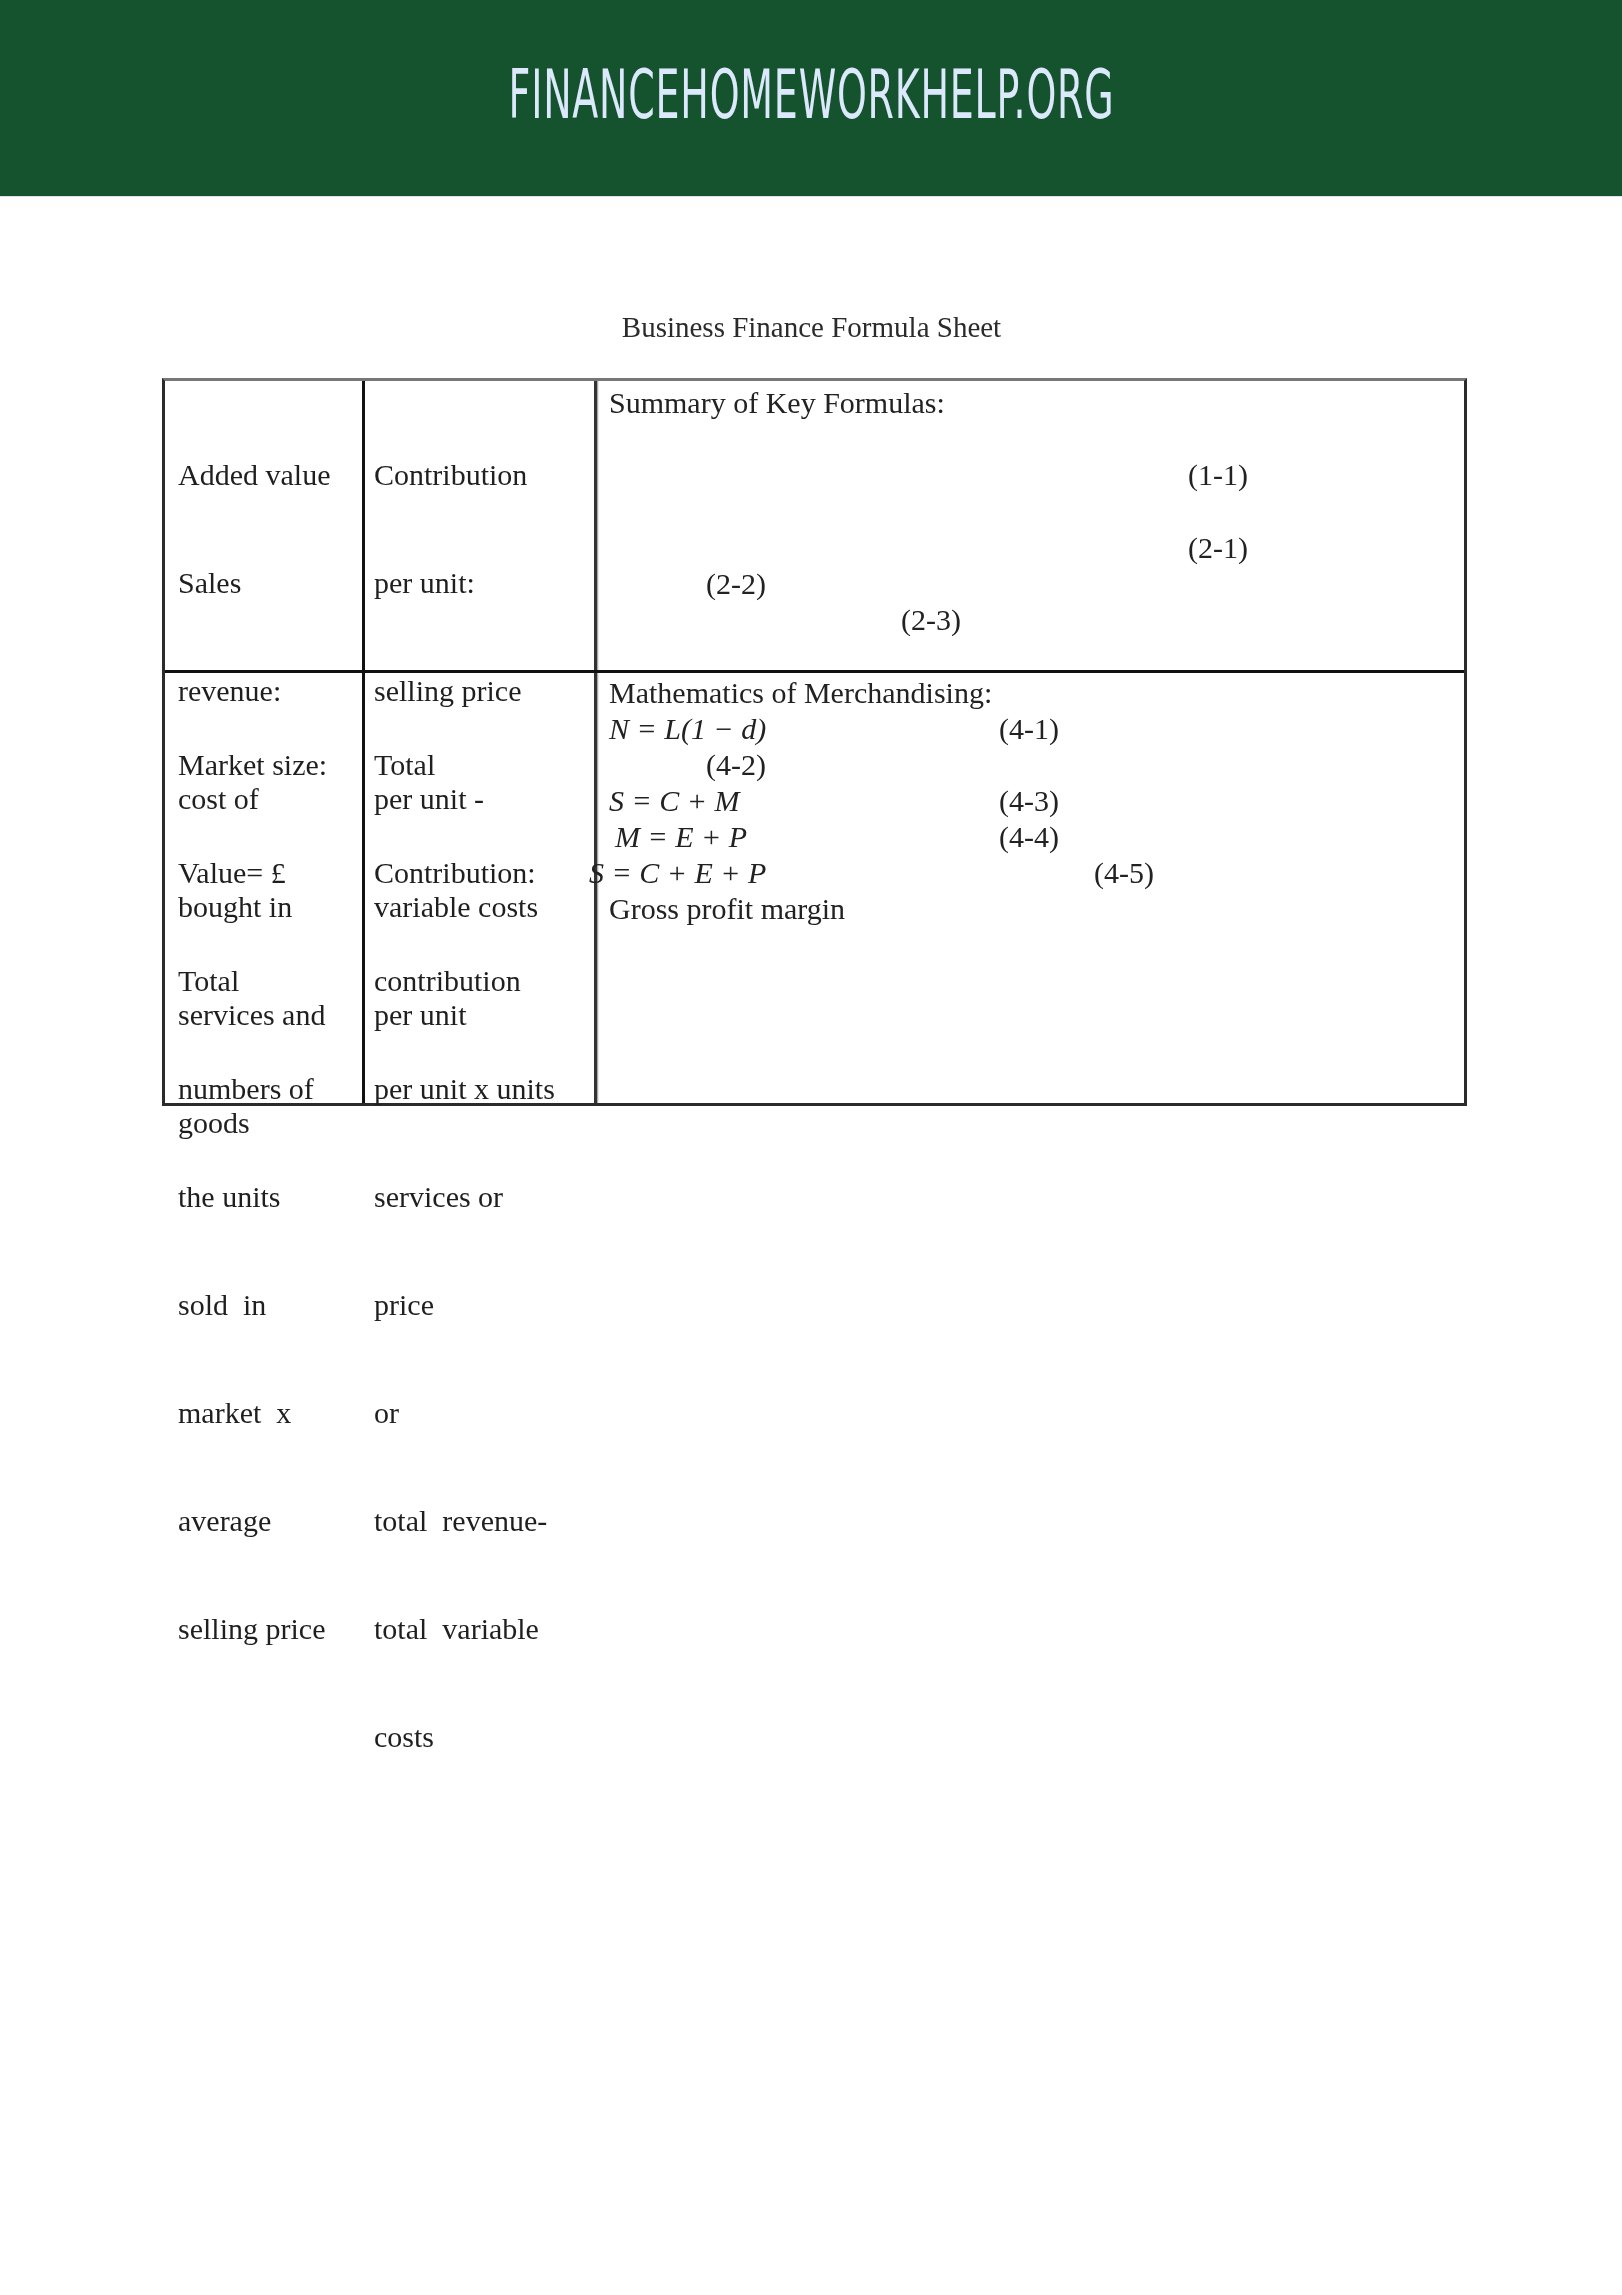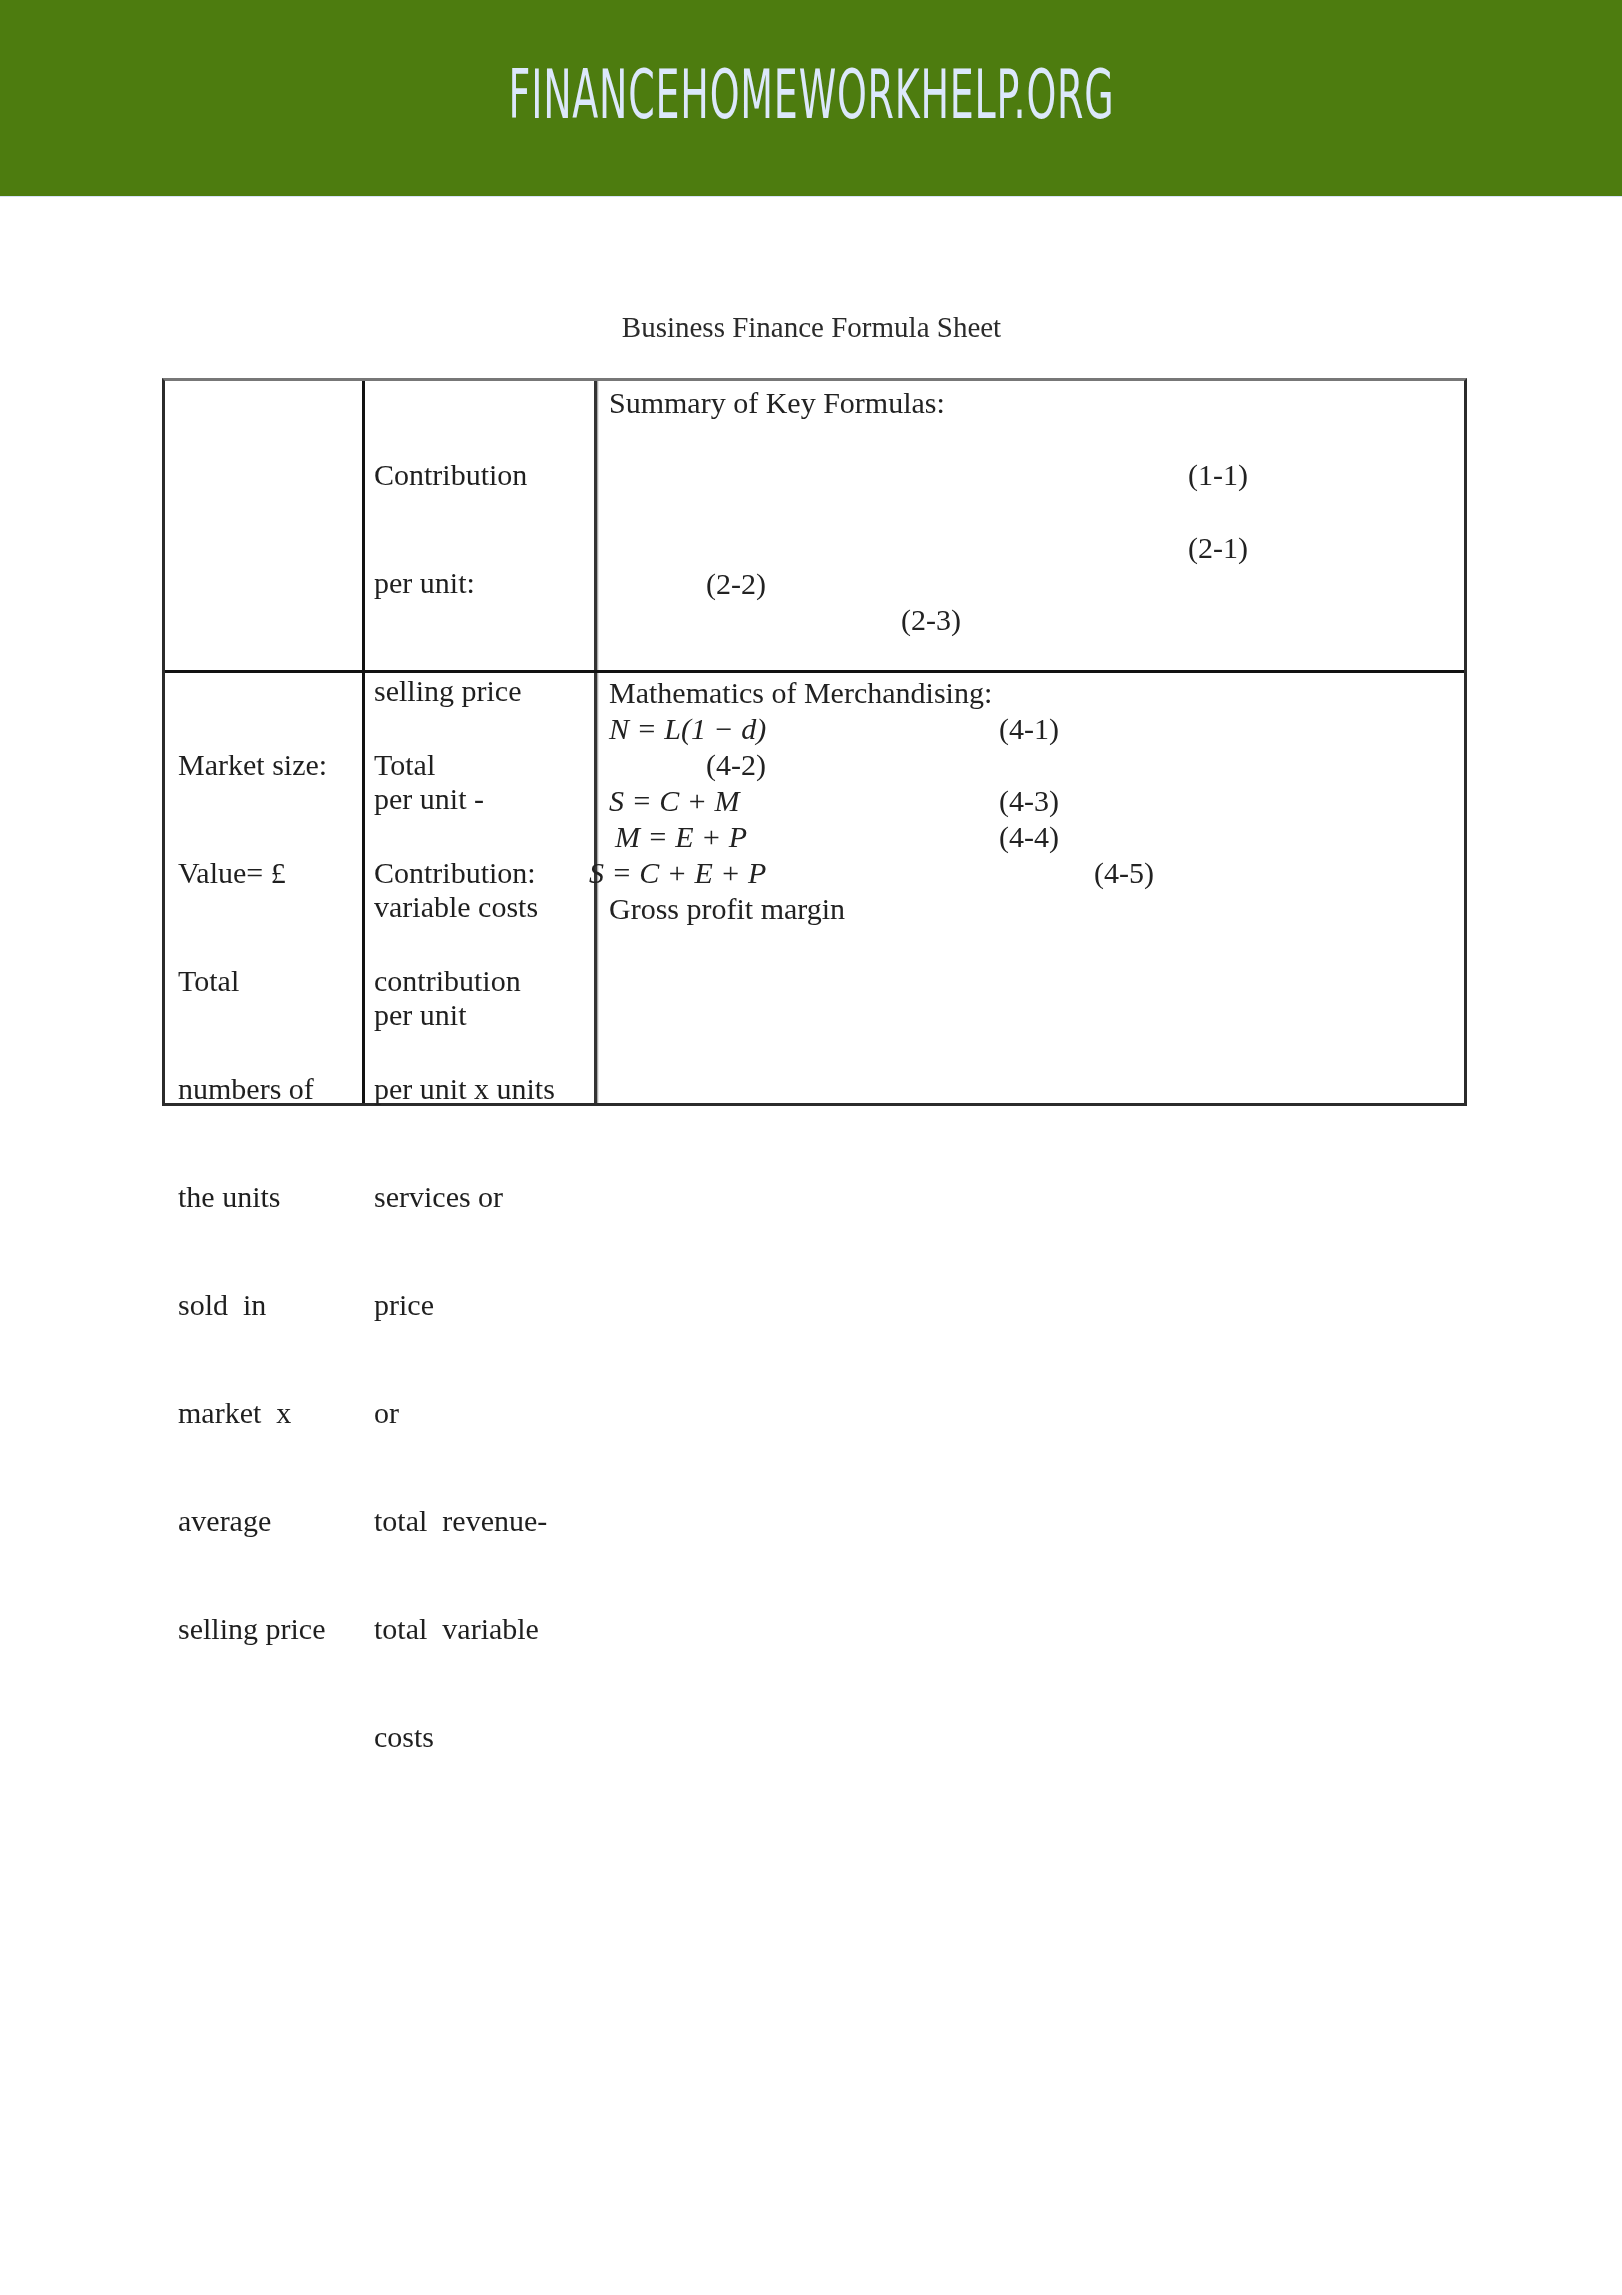--- a/index.html
+++ b/index.html
@@ -2,21 +2,21 @@
 <html style="font-size:10.5px"><head>
 <meta charset="utf-8">
 <style>
   html, body { margin: 0; padding: 0; }
   body {
     width: 1623px; height: 2295px; background: #ffffff; position: relative; overflow: hidden;
     font-family: "Liberation Serif", "DejaVu Serif", serif; color: #1a1a1a;
   }
   .banner {
     position: absolute; left: 0; top: 0; width: 1623px; height: 196px;
-    background: #4d7c0f; border-bottom: 1.3px solid #d6e2f8;
+    background: #14532d; border-bottom: 1.3px solid #d6e2f8;
   }
   .banner-title {
     position: absolute; left: 0; right: 0; top: 55px; text-align: center;
     font-family: "DejaVu Sans Condensed", "Liberation Sans Narrow", "DejaVu Sans", sans-serif;
     font-size: 68px; line-height: 79px; color: #dce8fb; letter-spacing: 1.3px;
     transform: scaleX(0.62); transform-origin: center;
     font-weight: normal;
   }
   .doc-title {
     position: absolute; left: 0; width: 1623px; top: 308px; text-align: center;
@@ -42,20 +42,29 @@
   <div class="banner-title">FINANCEHOMEWORKHELP.ORG</div>
 </div>
 
 <div class="doc-title">Business Finance Formula Sheet</div>
 
 <div class="sheet">
   <div class="vline" style="left:197px"></div>
   <div class="vline" style="left:429px; background:#333; box-shadow: 1.3px 0 0 #aaa;"></div>
   <div class="hline" style="top:289px"></div>
 
+  <div class="cell" style="left:13px; top:3.9px;">
+    <span class="line">Added value</span>
+    <span class="line">Sales</span>
+    <span class="line">revenue:</span>
+    <span class="line">cost of</span>
+    <span class="line">bought in</span>
+    <span class="line">services and</span>
+    <span class="line">goods</span>
+  </div>
 
   <div class="cell" style="left:209px; top:3.9px;">
     <span class="line">Contribution</span>
     <span class="line">per unit:</span>
     <span class="line">selling price</span>
     <span class="line">per unit -</span>
     <span class="line">variable costs</span>
     <span class="line">per unit</span>
   </div>
 

